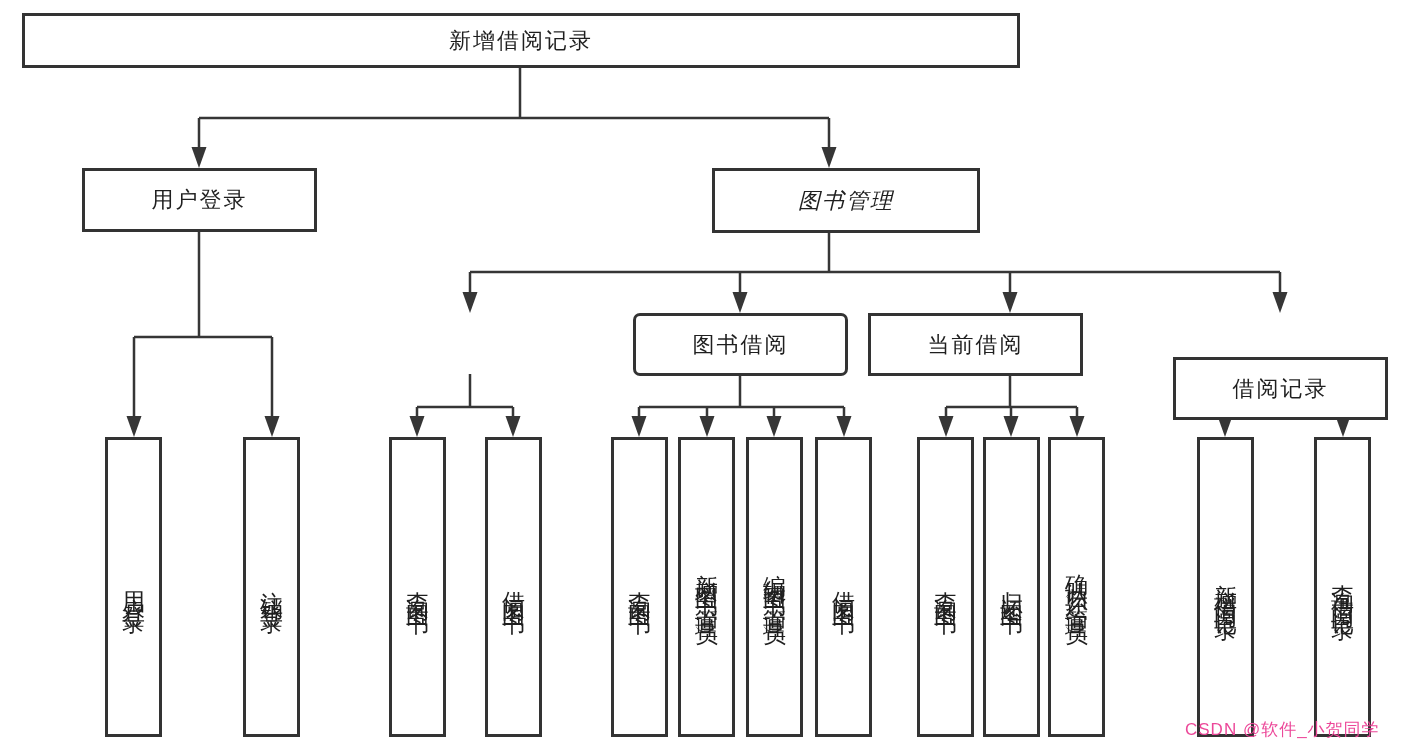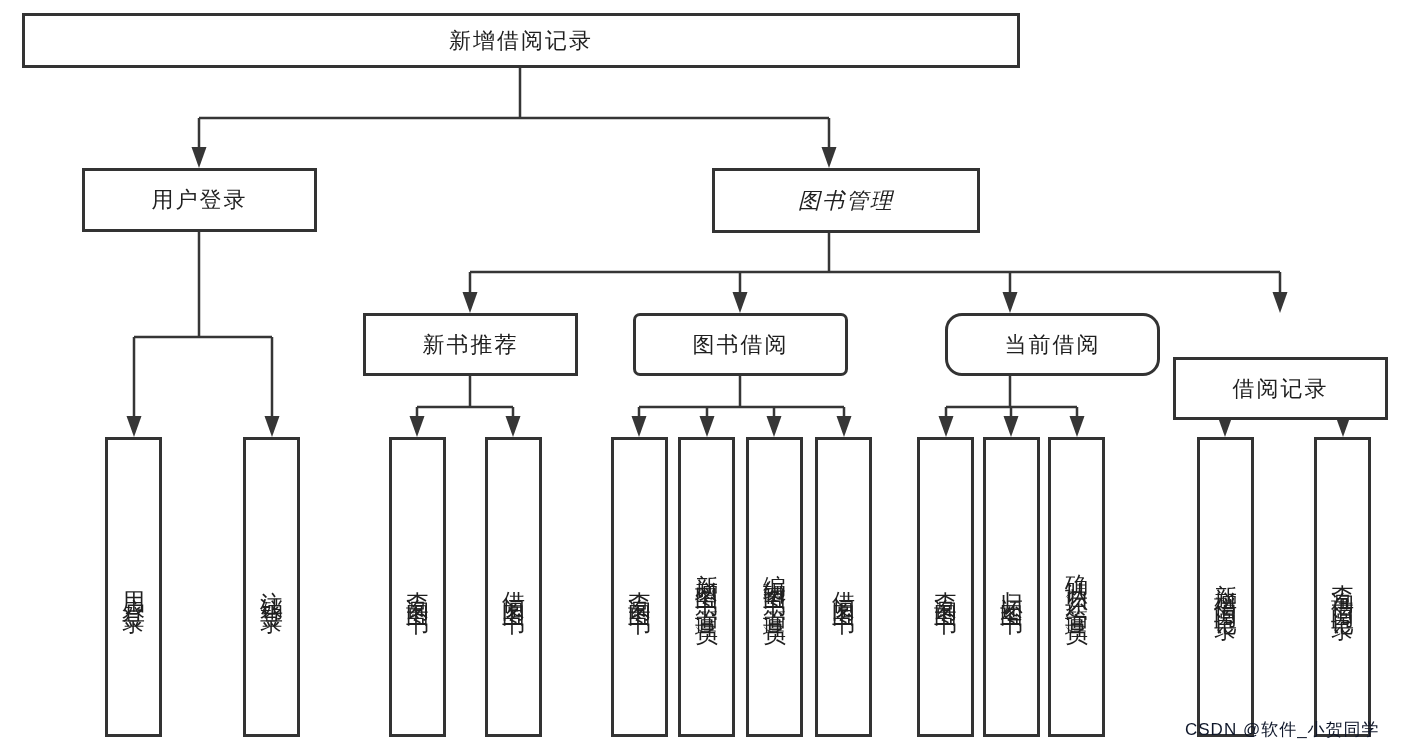--- a/index.html
+++ b/index.html
@@ -52,21 +52,21 @@
   }
   
   #n-root   { left: 22px;  top: 13px;  width: 998px; height: 55px; }
   
   #n-user   { left: 82px;  top: 168px; width: 235px; height: 64px; }
   #n-books  { left: 712px; top: 168px; width: 268px; height: 65px; font-style: italic; }
   
   .sec { top: 313px; width: 215px; height: 63px; }
   #n-sec0 { left: 363px; }
   #n-sec1 { left: 633px; border-radius: 7px; }
-  #n-sec2 { left: 945px; border-radius: 17px; }
+  #n-sec2 { left: 868px; }
   #n-sec3 { left: 1173px; margin-top: 44px; }
   
   #n-u0  { left: 105px; }
   #n-u1  { left: 243px; }
   #n-s00 { left: 389px; }
   #n-s01 { left: 485px; }
   #n-s10 { left: 611px; }
   #n-s11 { left: 678px; }
   #n-s12 { left: 746px; }
   #n-s13 { left: 815px; }
@@ -75,21 +75,21 @@
   #n-s22 { left: 1048px; }
   #n-s30 { left: 1197px; }
   #n-s31 { left: 1314px; }
   #watermark {
     position: absolute;
     left: 1185px;
     top: 718px;
     z-index: 3;
     font-size: 17px;
     letter-spacing: 1px;
-    color: #0f172a;
+    color: #ec4899;
     white-space: nowrap;
   }
 </style>
 </head>
 <body>
 
 <div id="stage">
 
   <svg id="connectors" width="1405" height="747" viewBox="0 0 1405 747">
     <g stroke="#363636" stroke-width="2.5" fill="none">
@@ -128,23 +128,20 @@
     <span class="hlabel">新增借阅记录</span>
   </div>
 
   <div class="node" id="n-user">
     <span class="hlabel">用户登录</span>
   </div>
   <div class="node" id="n-books">
     <span class="hlabel">图书管理</span>
   </div>
 
-  <div class="node sec" id="n-sec0">
-    <span class="hlabel">新书推荐</span>
-  </div>
   <div class="node sec" id="n-sec1">
     <span class="hlabel">图书借阅</span>
   </div>
   <div class="node sec" id="n-sec2">
     <span class="hlabel">当前借阅</span>
   </div>
   <div class="node sec" id="n-sec3">
     <span class="hlabel">借阅记录</span>
   </div>
 

